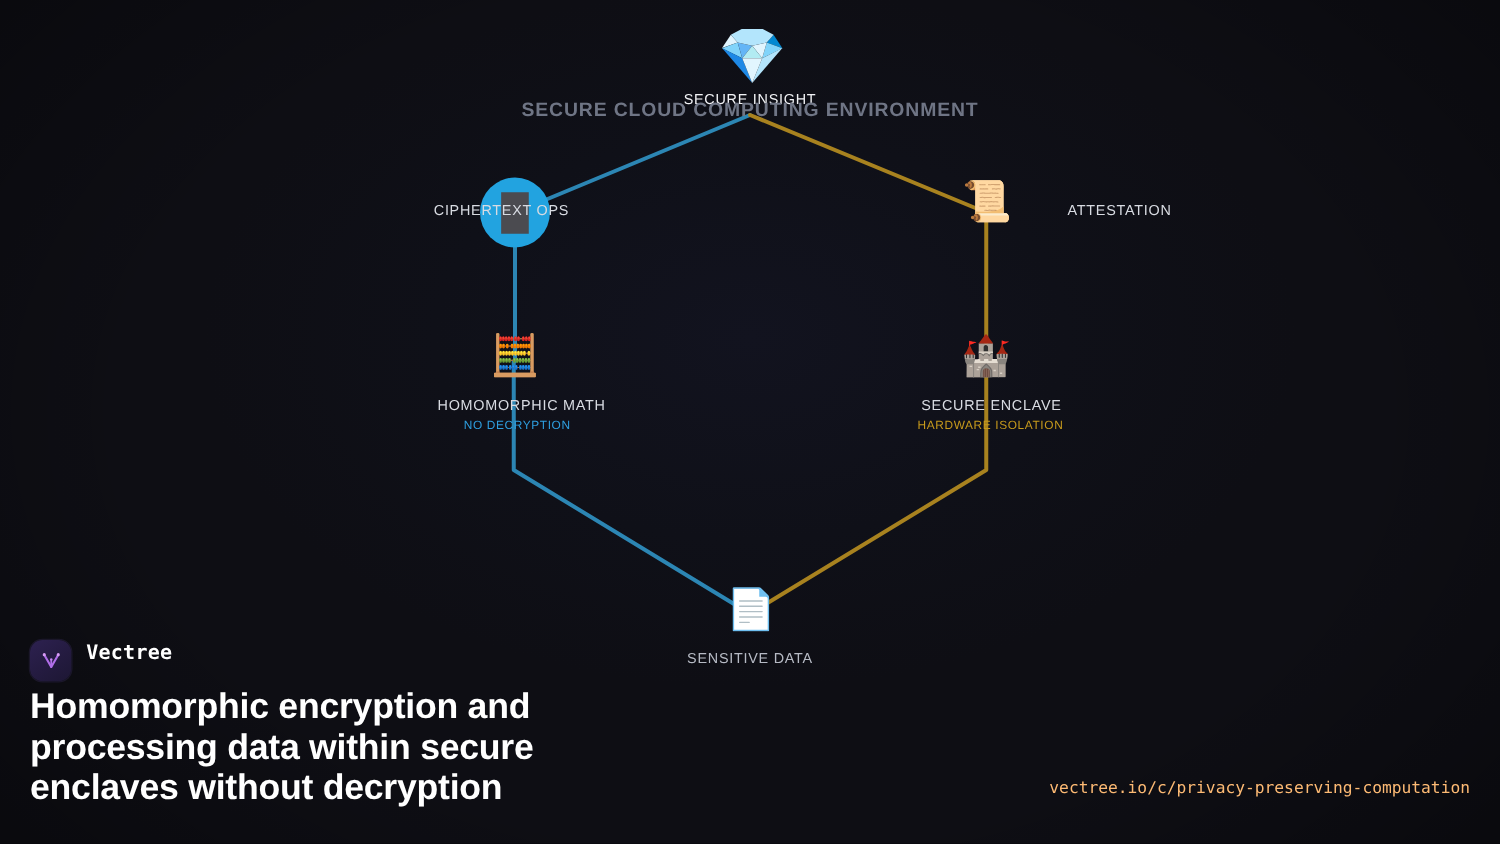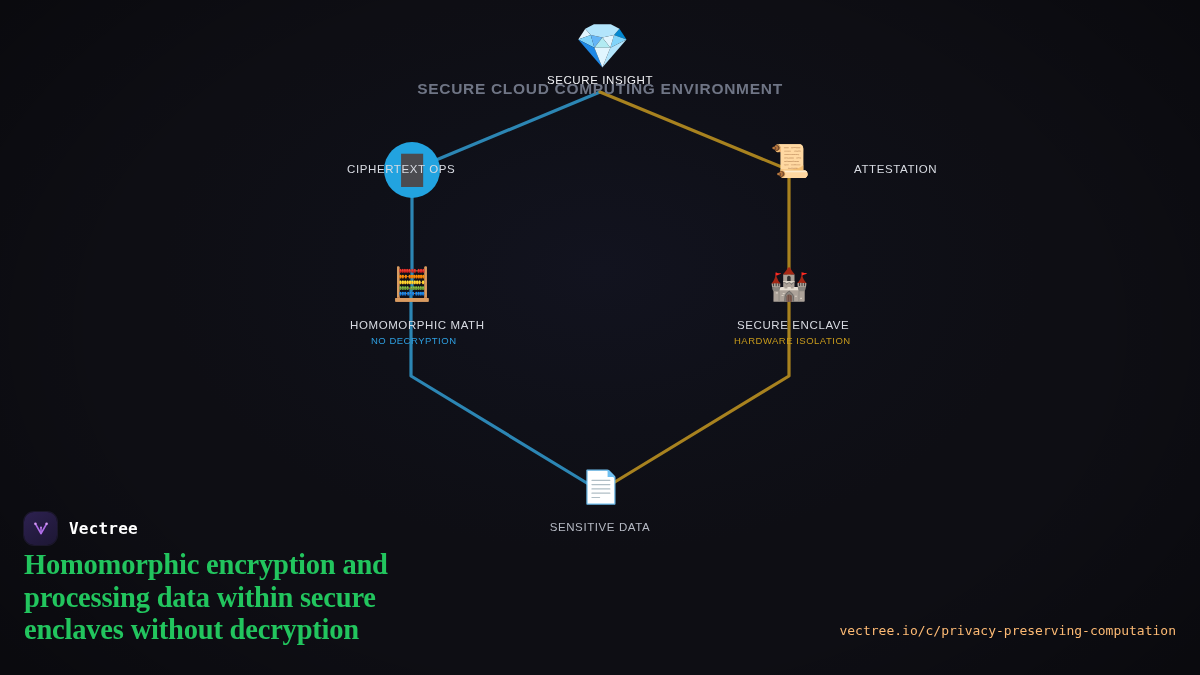--- a/index.html
+++ b/index.html
@@ -106,41 +106,41 @@
   #se-sub   { left:734px; top:335px; color:#c79a1c; }
 
   
   #sd-emoji { left:581px; top:471px; width:40px; font-size:32px; }
   #sd-label { left:0; right:0; top:521px; text-align:center; position:absolute;
               font-size:11.5px; letter-spacing:0.6px; color:#b6bac4; white-space:nowrap; }
 
   
   #brand {
     position:absolute; left:24px; top:512px;
-    display:flex; align-items:center; gap:12px;
+    display:flex; gap:12px;
   }
   #brand-logo {
     width:33px; height:33px; border-radius:10px;
     background:linear-gradient(145deg,#2d2150 0%,#241b40 55%,#1d1734 100%);
     position:relative;
     display:flex; align-items:center; justify-content:center;
     box-shadow:0 0 0 1px rgba(140,110,230,0.12);
   }
   #brand-name {
     font-family:"DejaVu Sans Mono","Liberation Mono",monospace;
     font-size:16px; font-weight:bold; color:#ffffff;
     letter-spacing:0.2px;
   }
   #headline {
     position:absolute; left:24px; top:549px; width:700px;
-    font-family:Liberation Serif, serif;
+    font-family:Liberation Sans, sans-serif;
     font-size:28.5px;
     font-weight:bold;
     line-height:32.5px;
-    color:#22c55e;
+    color:#ffffff;
     letter-spacing:-0.2px;
     white-space:pre-line;
   }
   #url {
     position:absolute; right:24px; top:623px;
     font-family:"DejaVu Sans Mono","Liberation Mono",monospace;
     font-size:13px;
     color:#fdba74;
     letter-spacing:0px;
   }

